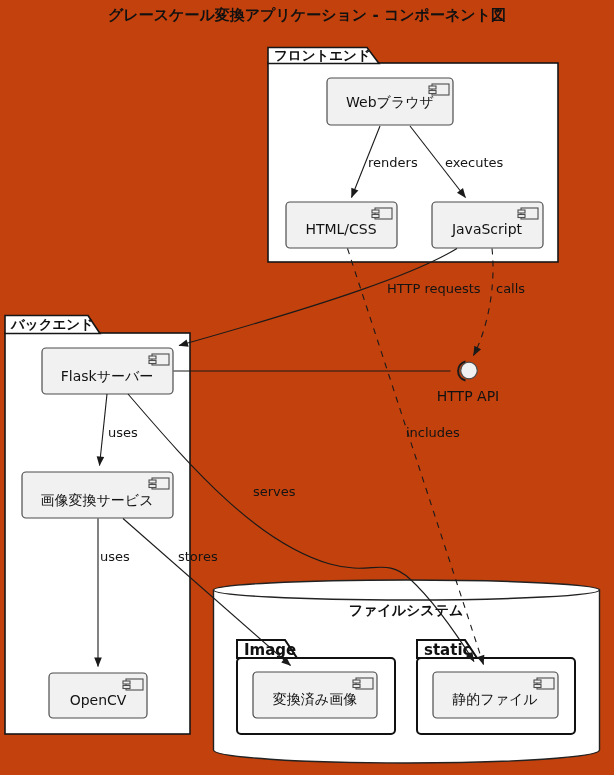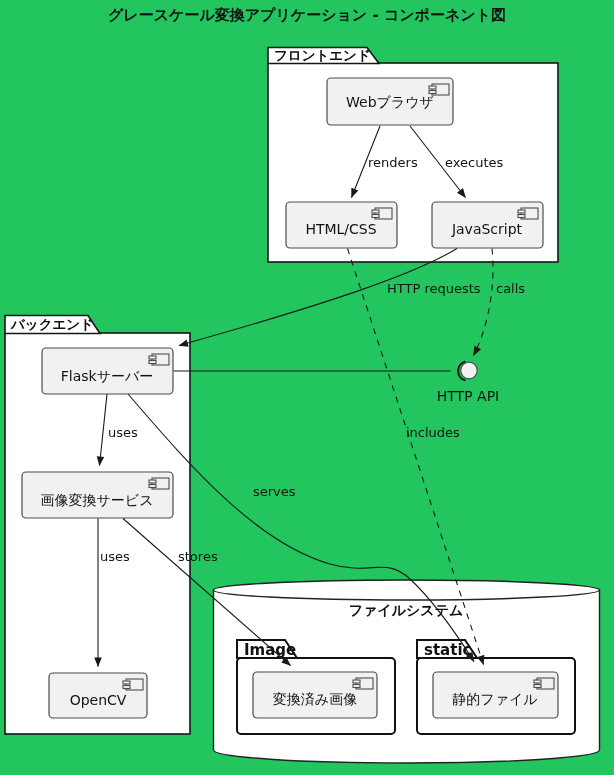--- a/index.html
+++ b/index.html
@@ -1,16 +1,16 @@
 <!DOCTYPE html>
 <html><head>
 <meta charset="utf-8">
 <style>
   html,body { margin:0; padding:0; background:#ffffff; }
-  .stage { position:relative; width:614px; height:775px; background:#22c55e; overflow:hidden; }
+  .stage { position:relative; width:614px; height:775px; background:#c2410c; overflow:hidden; }
   svg { font-family:"DejaVu Sans","Liberation Sans",sans-serif; }
   .title-text { font-size:15px; font-weight:bold; fill:#111111; text-anchor:middle; }
   .pkg-body { fill:#ffffff; stroke:#161616; stroke-width:1.6; }
   .pkg-tab  { fill:#ffffff; stroke:#161616; stroke-width:1.6; }
   .pkg-label { font-size:13.5px; font-weight:bold; fill:#111111; }
   .folder-body { fill:#ffffff; stroke:#111111; stroke-width:2; }
   .folder-tab  { fill:#ffffff; stroke:#111111; stroke-width:2; }
   .folder-label { font-size:15px; font-weight:bold; fill:#111111; }
   .db-shape { fill:#ffffff; stroke:#222222; stroke-width:1.4; }
   .db-label { font-size:14px; font-weight:bold; fill:#111111; text-anchor:middle; }

